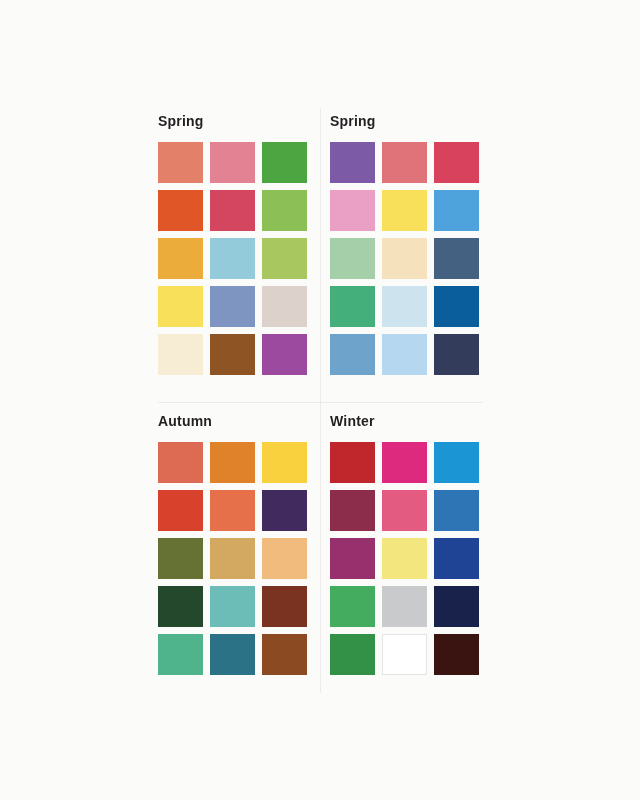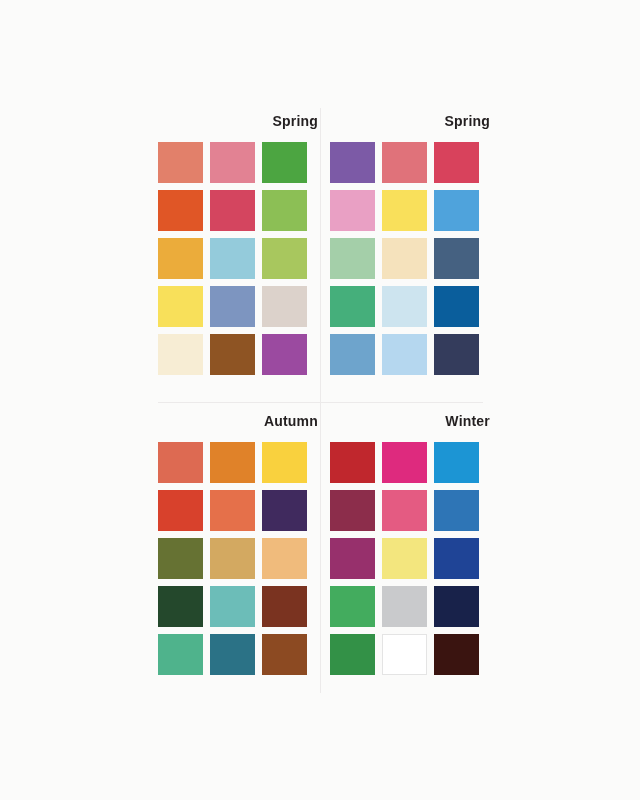--- a/index.html
+++ b/index.html
@@ -49,21 +49,21 @@
   }
   .q-spring  { left: 158px; top: 112px; }
   .q-summer  { left: 330px; top: 112px; }
   .q-autumn  { left: 158px; top: 412px; }
   .q-winter  { left: 330px; top: 412px; }
 
   .season-title {
     font-size: 14px;
     font-weight: bold;
     color: #231f20;
-    text-align: right;
+    text-align: left;
     letter-spacing: 0.2px;
     margin: 0 0 12px 0;
     height: 18px;
     line-height: 18px;
   }
   .swatch-grid {
     display: grid;
     grid-template-columns: repeat(3, 45px);
     grid-auto-rows: 41px;
     column-gap: 7px;

